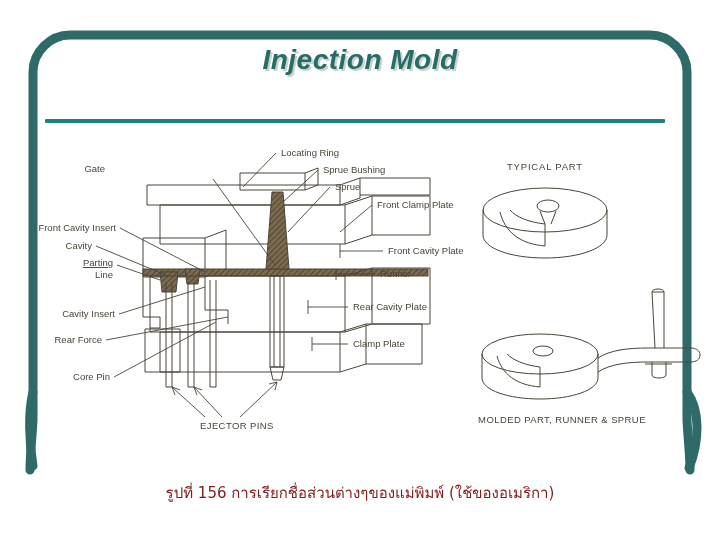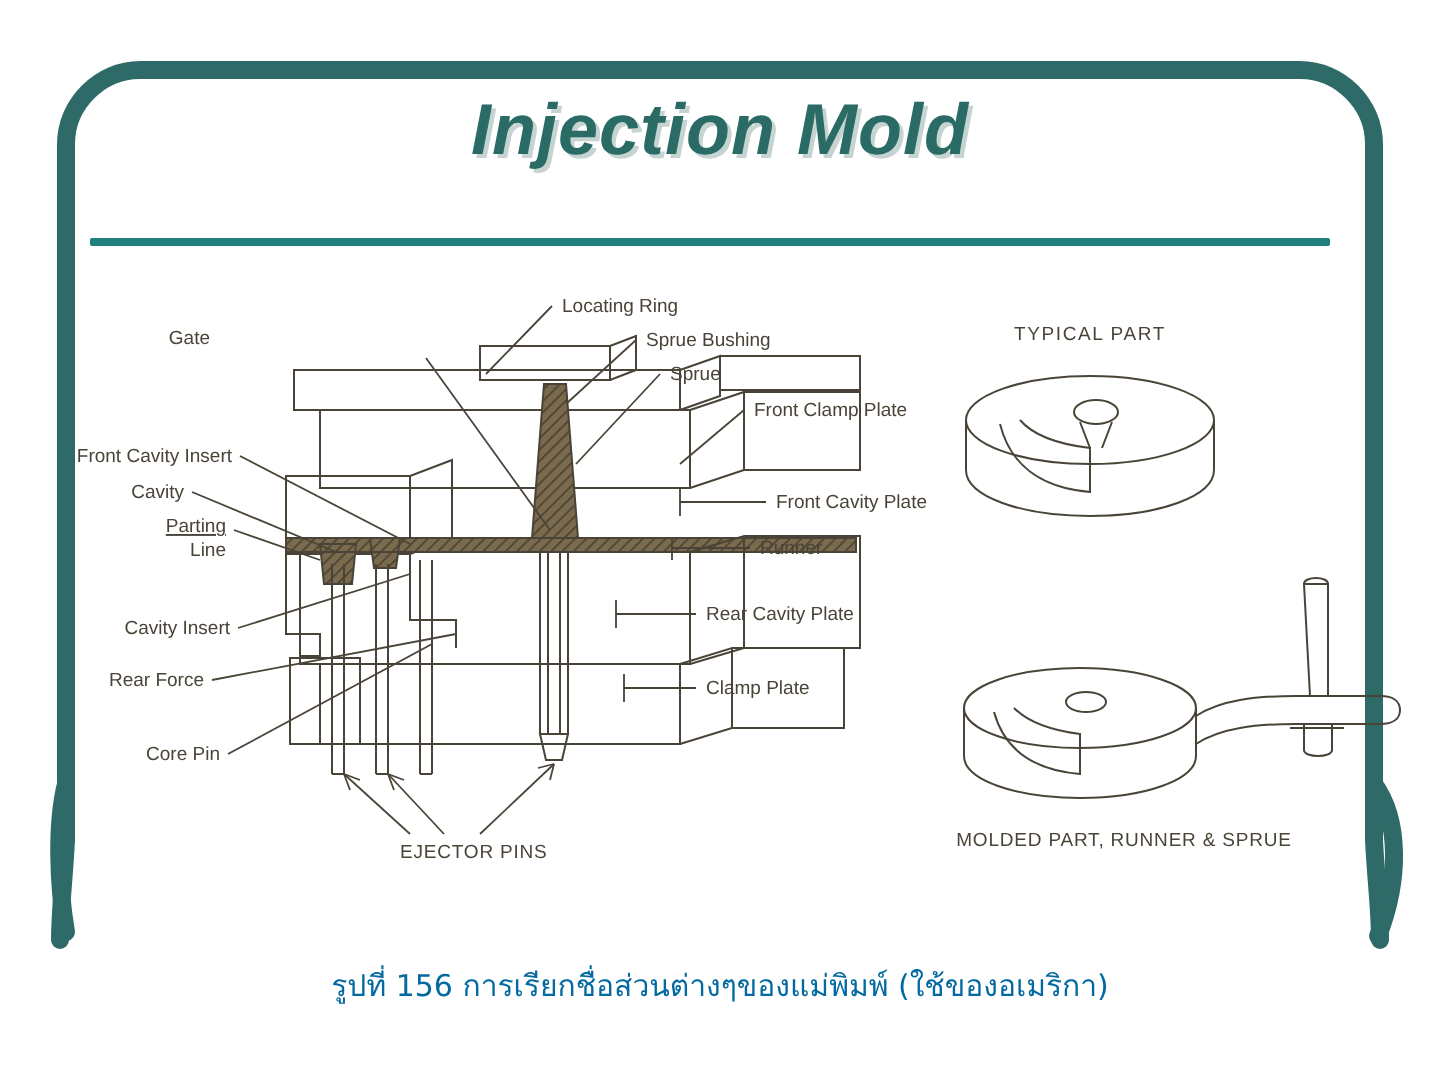--- a/index.html
+++ b/index.html
@@ -29,21 +29,21 @@
   
   #title {
     position: absolute;
     left: 0;
     top: 44px;
     width: 720px;
     text-align: center;
     font-family: "Liberation Sans", sans-serif;
     font-weight: bold;
     font-style: italic;
-    font-size: 36px;
+    font-size: 28px;
     letter-spacing: 0.5px;
     color: #2a6b66;
     text-shadow: 2px 2px 0 rgba(150,175,172,0.55);
     white-space: nowrap;
   }
   #title-rule {
     position: absolute;
     left: 45px;
     top: 119px;
     width: 620px;
@@ -67,21 +67,21 @@
   }
   
   #caption {
     position: absolute;
     left: 0;
     top: 481px;
     width: 720px;
     text-align: center;
     font-family: "DejaVu Sans", sans-serif;
     font-size: 15px;
-    color: #0369a1;
+    color: #7f1d1d;
     white-space: nowrap;
   }
 </style>
 </head>
 <body>
 
 <div id="slide">
 
   <svg id="frame-svg" viewBox="0 0 720 540" xmlns="http://www.w3.org/2000/svg">
 

